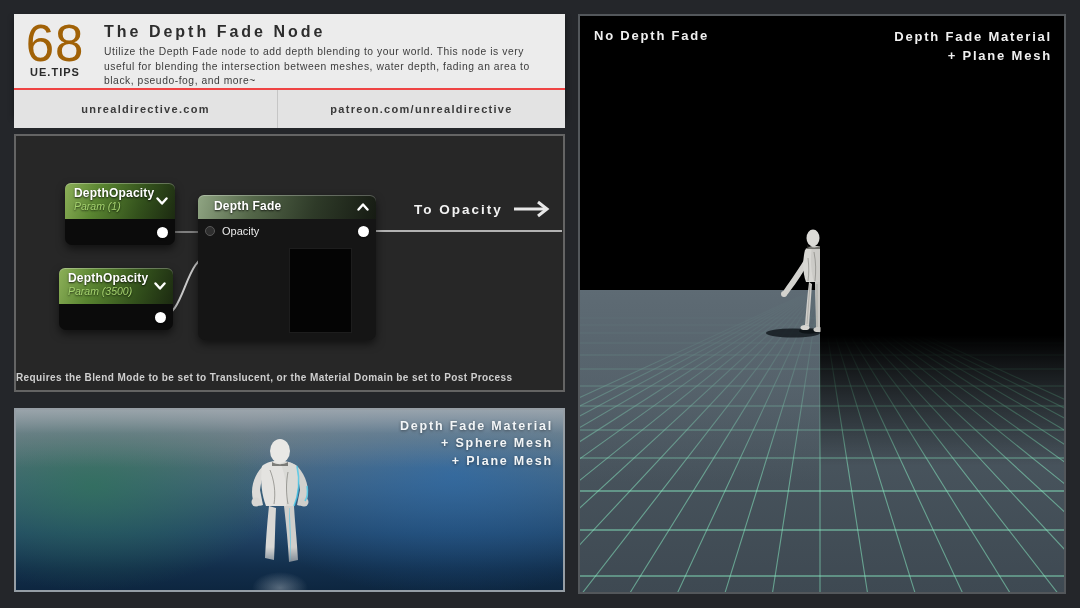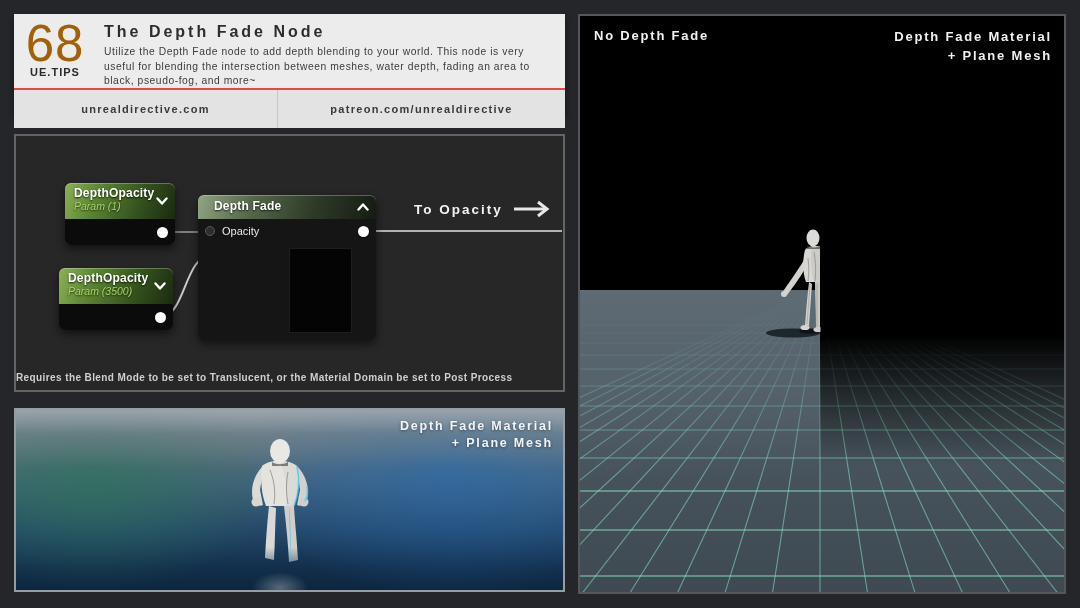--- a/index.html
+++ b/index.html
@@ -151,20 +151,21 @@
       <polyline points="25,2 34,9 25,16" fill="none" stroke="#e8e8e8" stroke-width="3" stroke-linejoin="miter"></polyline>
     </svg>
   </div>
 
   <div class="graph-footnote">Requires the Blend Mode to be set to Translucent, or the Material Domain be set to Post Process</div>
 </div>
 
 <div class="sphere-panel">
   <div class="sphere-labels">
     <div>Depth Fade Material</div>
+    <div>+ Sphere Mesh</div>
     <div>+ Plane Mesh</div>
   </div>
   <svg class="sphere-man" viewBox="0 0 120 170">
     <defs>
       <linearGradient id="legFade" x1="0" y1="70" x2="0" y2="145" gradientUnits="userSpaceOnUse">
         <stop offset="0" stop-color="#fff"></stop>
           <stop offset=".55" stop-color="#fff"></stop>
           <stop offset="1" stop-color="#fff" stop-opacity="0"></stop>
       </linearGradient>
       <mask id="legMask">

